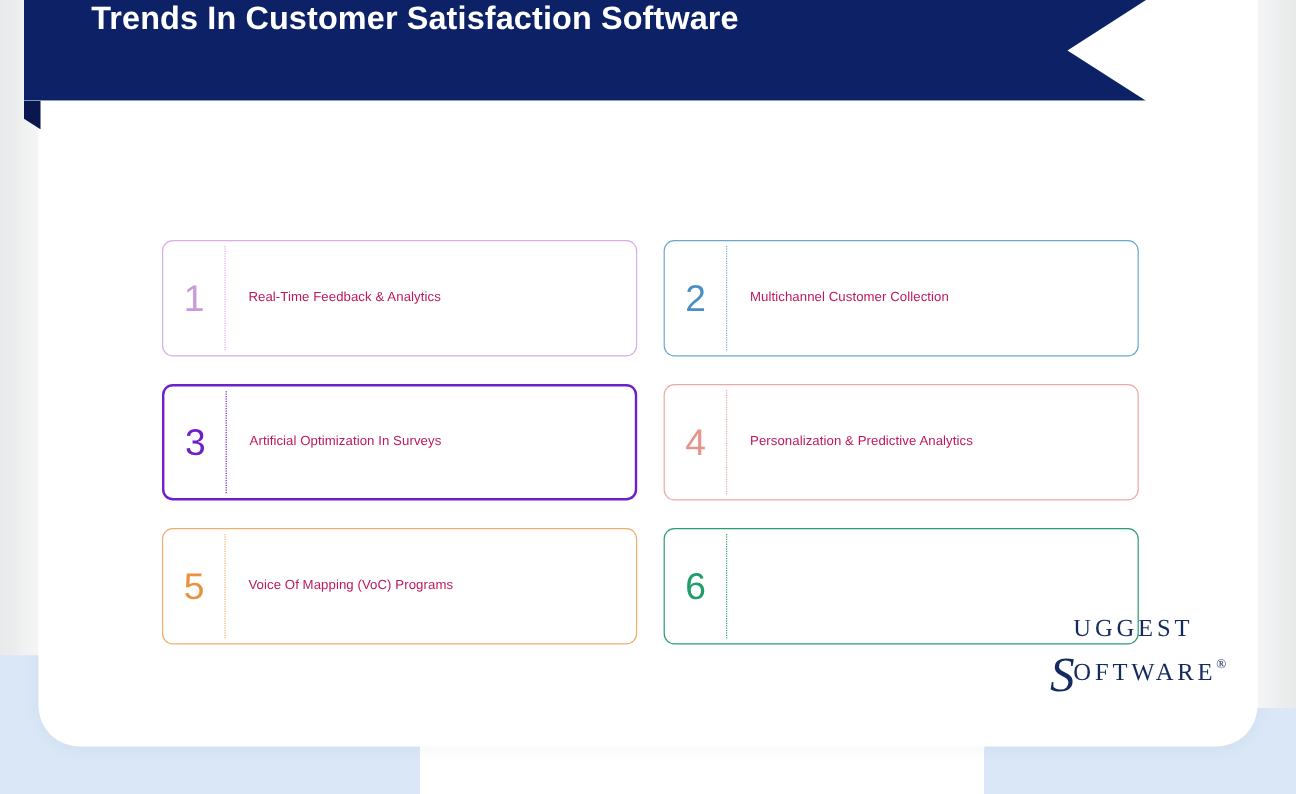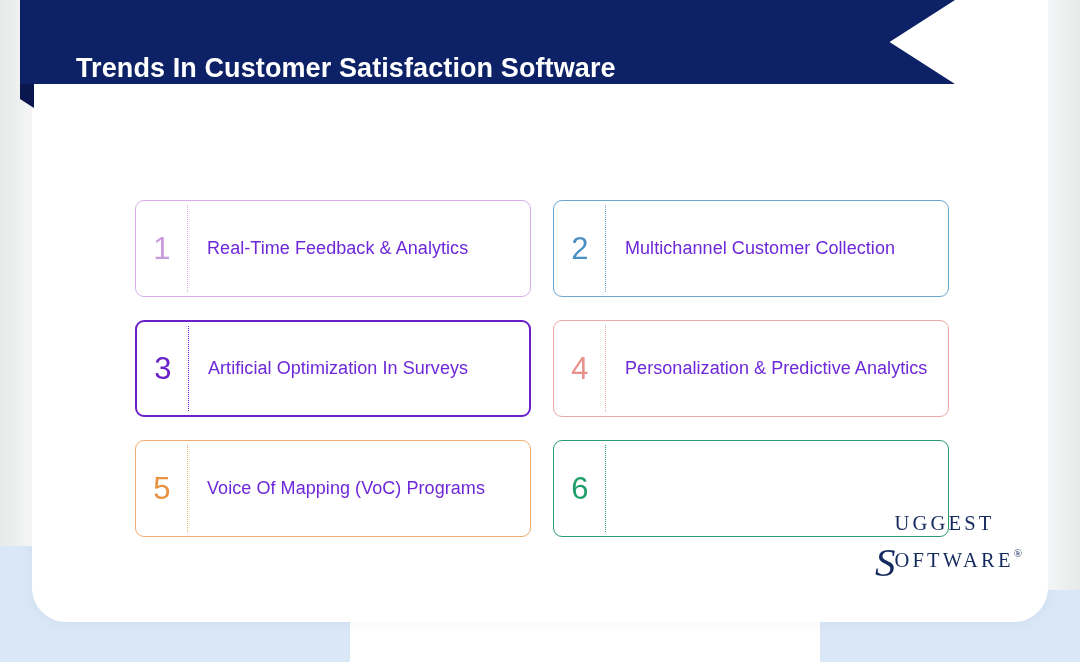--- a/index.html
+++ b/index.html
@@ -95,21 +95,21 @@
     background: #0d2167;
     clip-path: polygon(
       0 0,
       100% 0,
       100% 0,
       93.0% 50%,
       100% 100%,
       0 100%
     );
     display: flex;
-    align-items: flex-end;
+    align-items: flex-start;
   }
   #ribbon-title {
     margin-left: 56px;
     color: #ffffff;
     font-size: 27px;
     font-weight: bold;
     letter-spacing: 0.1px;
     white-space: nowrap;
   }
 
@@ -161,23 +161,23 @@
     letter-spacing: 0.5px;
   }
 
   .label-col {
     flex: 1 1 auto;
     display: flex;
     align-items: center;
     padding: 0 14px 0 19px;
   }
   .label {
-    font-size: 18px;
+    font-size: 11px;
     line-height: 1.78;
-    color: #6d28d9;
+    color: #be185d;
     letter-spacing: 0.06px;
   }
 
   
   #logo {
     position: absolute;
     right: 26px;
     bottom: 40px;
     text-align: left;
     color: #152a5e;

